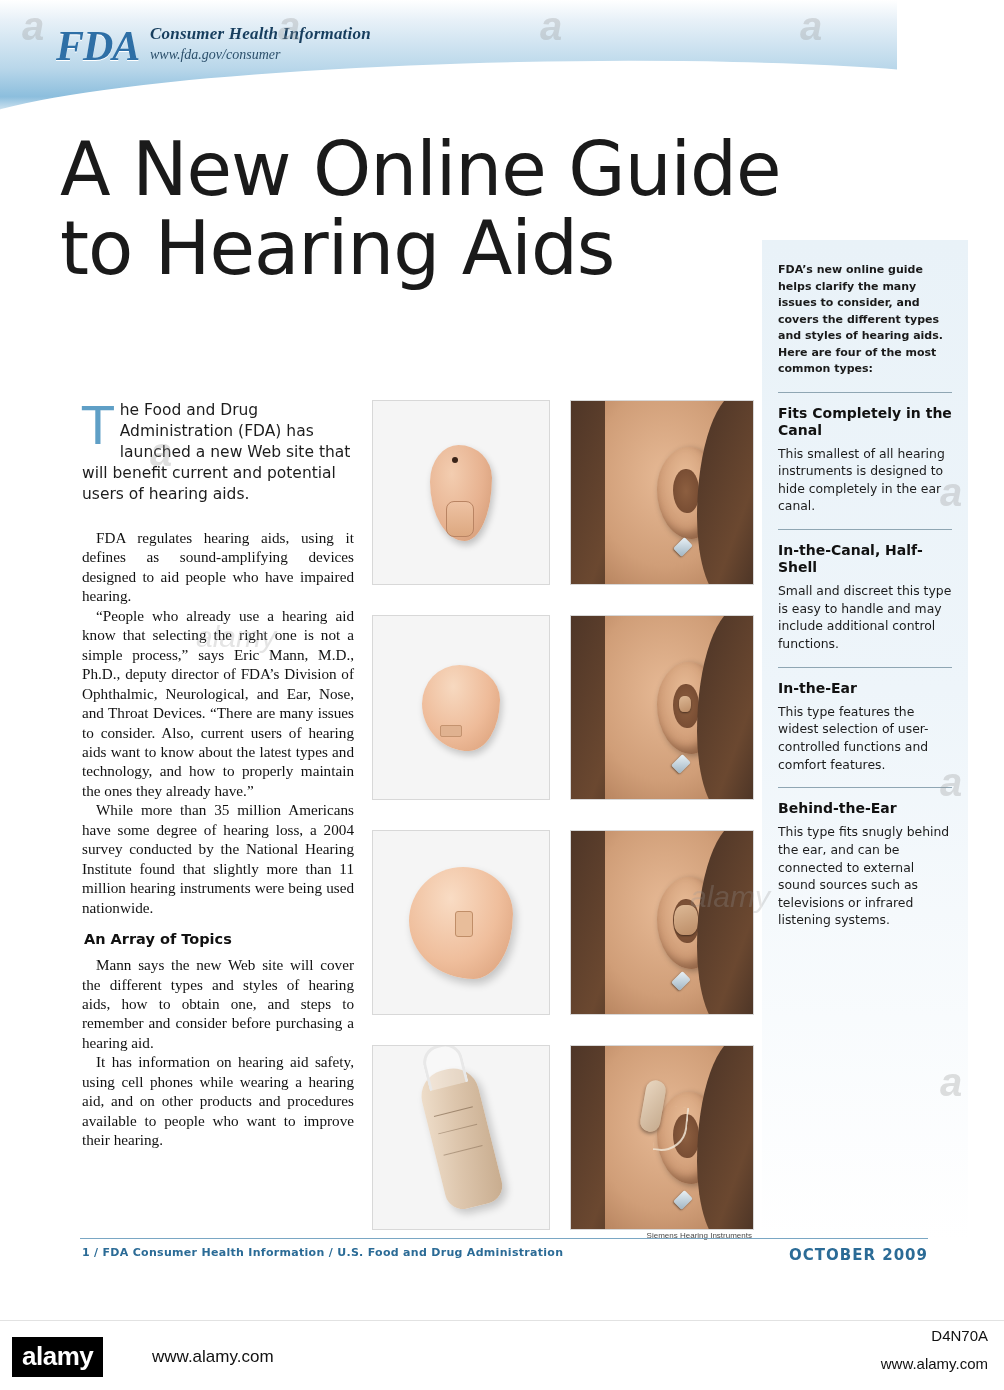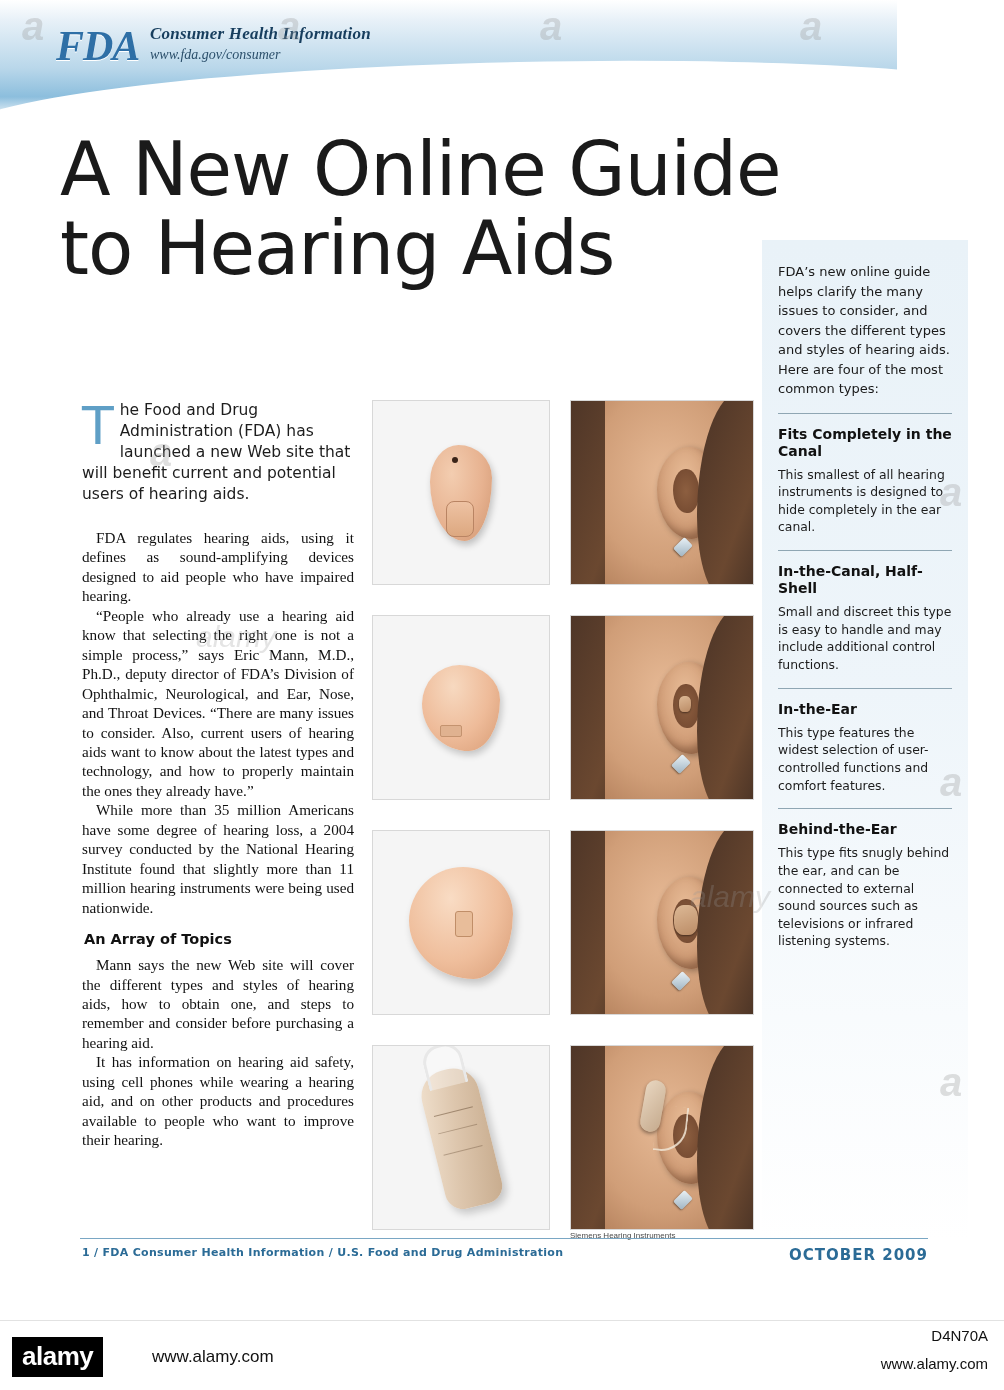--- a/index.html
+++ b/index.html
@@ -308,40 +308,40 @@
     width: 12px; height: 16px;
     background: linear-gradient(135deg, #eaf2f7, #9fb4c2);
     transform: rotate(45deg);
     border-radius: 2px;
     box-shadow: 0 1px 2px rgba(0,0,0,.5);
   }
   .photo-credit {
     position: absolute;
     left: 198px; top: 186px;
     width: 182px;
-    text-align: left;
+    text-align: right;
     font-family: "Liberation Sans", sans-serif;
     font-size: 8px;
     color: #4a4a4a;
   }
 
   
   .sidebar {
     position: absolute;
     left: 762px; top: 240px;
     width: 206px;
     background: linear-gradient(180deg, #e9f2f8 0%, #eef5fa 45%, #ffffff 100%);
     padding: 22px 16px 18px 16px;
     box-sizing: border-box;
     height: 1000px;
   }
   .sidebar-intro {
     font-family: "DejaVu Sans", sans-serif;
-    font-weight: normal;
-    font-size: 13px;
+    font-weight: bold;
+    font-size: 11px;
     line-height: 1.5;
     color: #1a1a1a;
   }
   .sb-item { margin-top: 6px; }
   .sb-rule {
     border-top: 1px solid #8fa6b3;
     margin: 14px 0 12px 0;
   }
   .sb-title {
     font-family: "DejaVu Sans", sans-serif;

